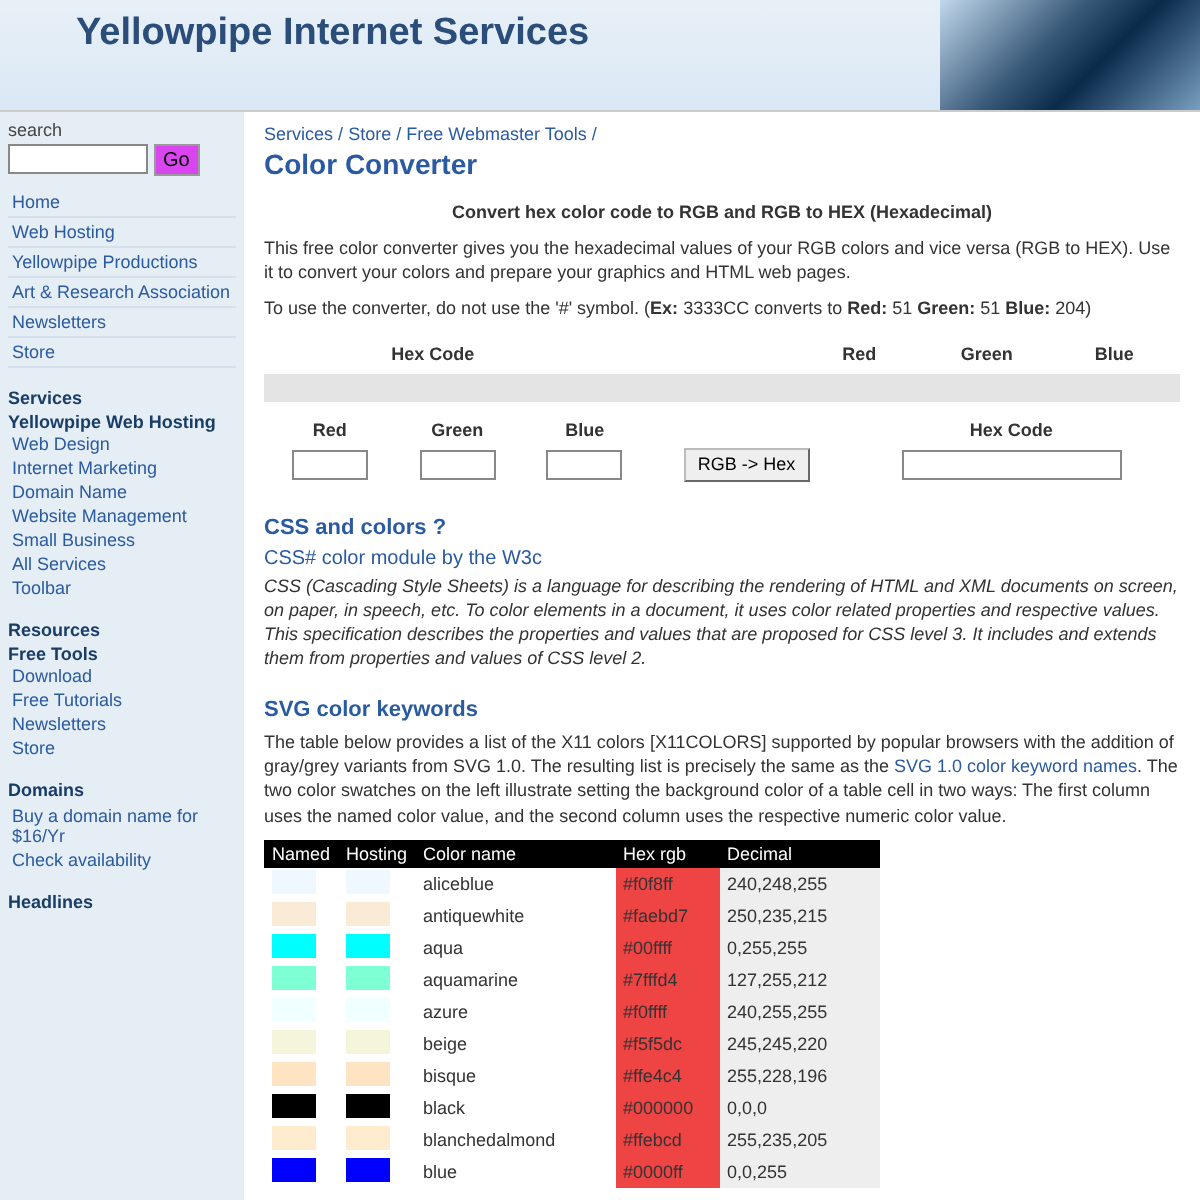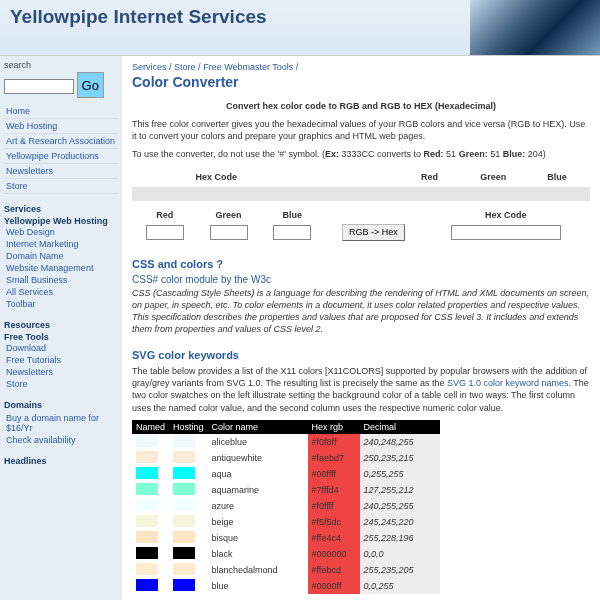--- a/index.html
+++ b/index.html
@@ -1,29 +1,29 @@
 <!DOCTYPE html>
 <html><head>
 <meta charset="utf-8">
 <style>
 * { margin:0; padding:0; box-sizing:border-box; }
 body { font-family: Verdana, Arial, sans-serif; font-size:10px; color:#333; background:#fff; }
 .page { width:600px; }
 .header { position:relative; height:56px; background:linear-gradient(#e8f0f7,#dae8f5); border-bottom:1px solid #ccc; overflow:hidden; }
-.header h1 { font-size:19px; color:#2a4d7a; font-weight:bold; padding:6px 6px 2px 10px; }
+.header h1 { font-size:19px; color:#2a4d7a; font-weight:bold; padding:6px 6px 2px 10px;margin-left:28px; }
 .topnav { padding:0 0 0 10px; font-size:9px; }
 .topnav a { color:#2a5aa0; text-decoration:none; margin-right:4px; }
 .topnav .sep { color:#777; margin-right:4px; }
 .header .art { position:absolute; right:0; top:0; width:130px; height:56px; background:linear-gradient(135deg,#c0d8ec 0%,#3a5a7a 40%,#0a2a4a 60%,#7aa0c0 100%); }
 .body { display:flex; }
 .sidebar { width:122px; background:#e6eef5; padding:4px 4px 12px 4px; font-size:9px; }
 .searchbox { margin-bottom:6px; }
 .searchbox .lbl { color:#444; font-size:9px; display:block; margin-bottom:2px; }
 .searchbox input[type=text] { width:70px; font-size:9px; border:1px solid #888; height:15px; }
-.searchbox button { font-size:13px; height:26px; padding:0 4px; background:#7dd3fc; border:1px solid #999; }
+.searchbox button { font-size:10px; height:16px; padding:0 4px; background:#d946ef; border:1px solid #999; }
 .navlist a { display:block; color:#2a5aa0; text-decoration:none; padding:2px 2px; border-bottom:1px solid #d5e0ec; }
 .section-h { font-weight:bold; color:#1a3d66; margin:10px 0 2px 0; font-size:9px; }
 .sidebar .strong { font-weight:bold; color:#1a3d66; }
 .sidebar .sublist a { border:none; padding:1px 2px; }
 .main { flex:1; padding:6px 10px 10px 10px; }
 .breadcrumb { font-size:9px; color:#2a5aa0; margin-bottom:2px; }
 .breadcrumb a { color:#2a5aa0; text-decoration:none; }
 .page-title { color:#2a5aa0; font-size:14px; font-weight:bold; margin-bottom:10px; }
 .desc { font-size:9px; color:#333; line-height:1.35; }
 .desc .bold { font-weight:bold; display:block; text-align:center; margin-bottom:6px; }
@@ -39,43 +39,43 @@
 h4.sub2 { color:#2a5aa0; font-size:10px; font-weight:normal; margin:4px 0 2px 0; }
 .desc .ital { font-style:italic; }
 a.inline { color:#2a5aa0; text-decoration:none; }
 .color-table { border-collapse:collapse; margin-top:6px; font-size:9px; }
 .color-table th { background:#000; color:#fff; font-weight:normal; padding:2px 4px; text-align:left; font-size:9px; }
 .color-table td { padding:1px 4px; }
 .sw { width:22px; height:12px; display:inline-block; }
 .color-table tr td:nth-child(1) .sw, .color-table tr td:nth-child(2) .sw { border:0; }
 .color-table td.name { width:100px; }
 .color-table td.hex { background:#ef4444; width:52px; }
-.color-table td.dec { background:#eee; width:80px;font-style:italic; }
+.color-table td.dec { background:#eee; width:80px; }
 </style>
 </head>
 <body>
 <div class="page">
 
 <div class="header">
   <h1>Yellowpipe Internet Services</h1>
   <div class="art"></div>
 </div>
 
 <div class="body">
   <div class="sidebar">
     <div class="searchbox">
       <span class="lbl">search</span>
       <input type="text" style="">
       <button>Go</button>
     </div>
     <div class="navlist" id="nav-main">
           <a href="#">Home</a>
           <a href="#">Web Hosting</a>
+          <a href="#">Yellowpipe Productions</a>
           <a href="#">Art &amp; Research Association</a>
-          <a href="#">Yellowpipe Productions</a>
           <a href="#">Newsletters</a>
           <a href="#">Store</a>
         </div>
 
     <div class="section-h">Services</div>
     <div class="strong">Yellowpipe Web Hosting</div>
     <div class="navlist sublist" id="services-list">
           <a href="#">Web Design</a>
           <a href="#">Internet Marketing</a>
           <a href="#">Domain Name</a>

